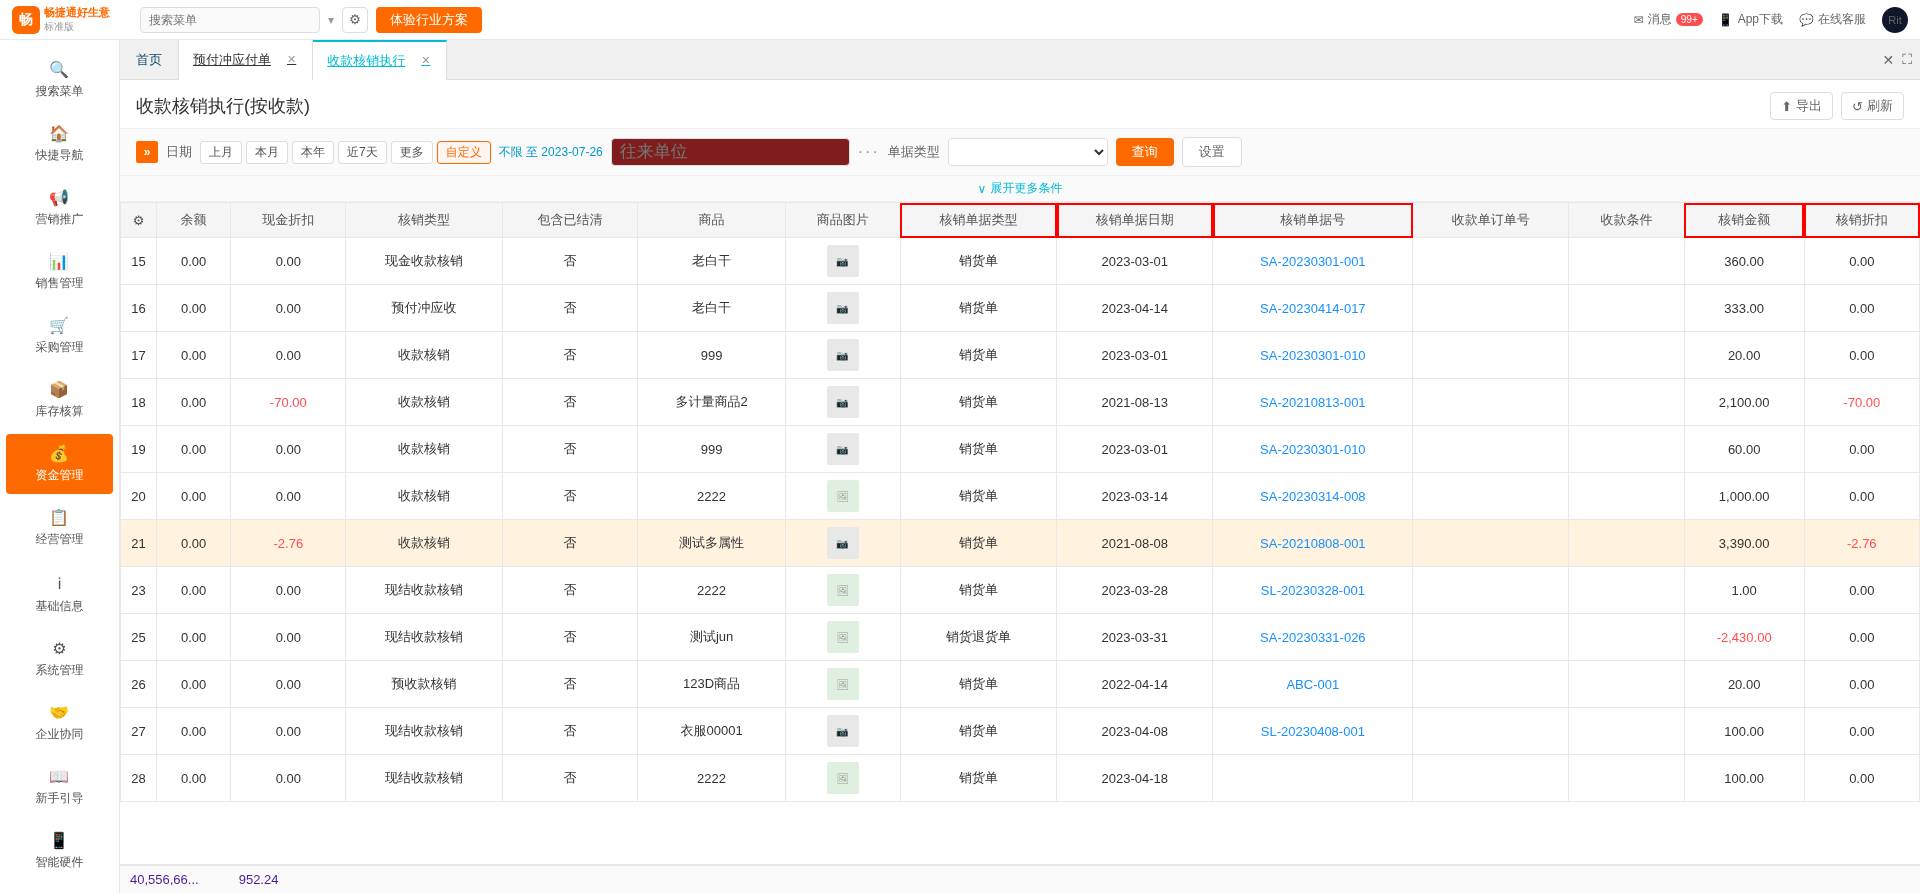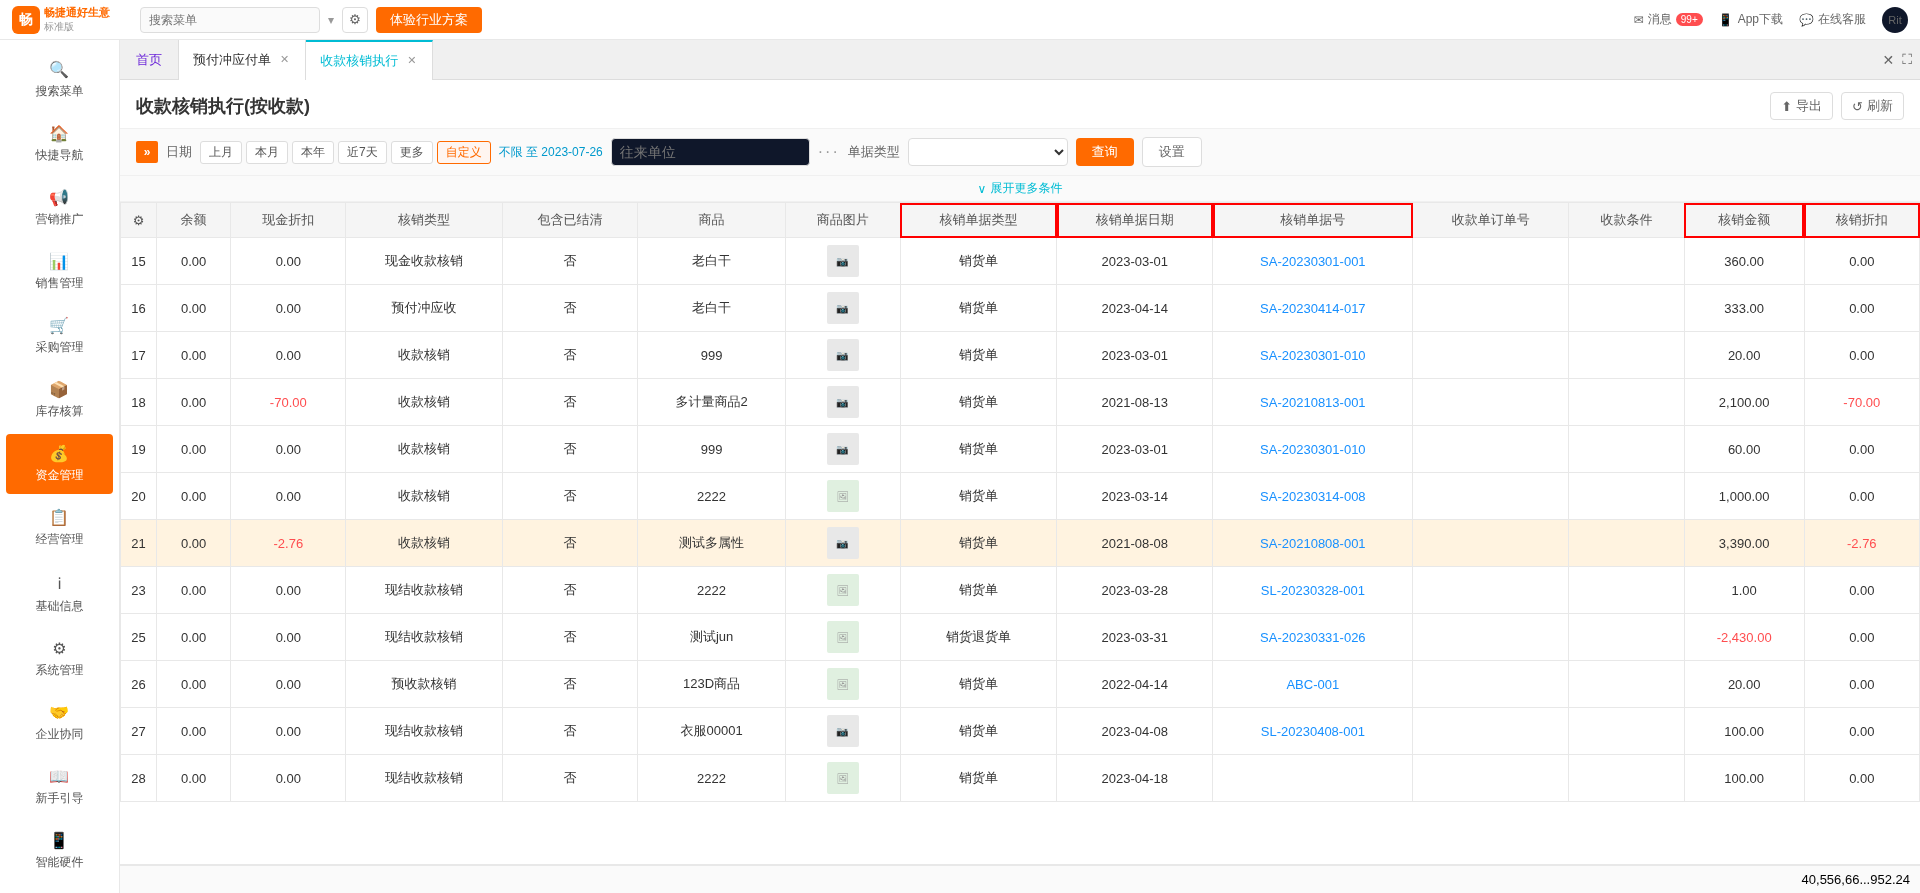--- a/index.html
+++ b/index.html
@@ -36,45 +36,45 @@
     .sidebar { width: 120px; background: #fff; border-right: 1px solid #e8e8e8; display: flex; flex-direction: column; padding-top: 8px; overflow-y: auto; }
     .sidebar-item { display: flex; flex-direction: column; align-items: center; padding: 10px 4px; cursor: pointer; color: #555; gap: 4px; font-size: 12px; border-radius: 4px; margin: 2px 6px; }
     .sidebar-item.active { background: #ff6a00; color: white; border-radius: 4px; }
     .sidebar-icon { font-size: 16px; }
 
     
     .content-area { flex: 1; display: flex; flex-direction: column; overflow: hidden; }
 
     
     .tab-bar { height: 40px; background: #f0f0f0; display: flex; align-items: center; border-bottom: 1px solid #ddd; }
-    .tab-home { padding: 0 16px; height: 40px; display: flex; align-items: center; color: #6d28d9; font-size: 13px; cursor: pointer; border-right: 1px solid #ddd; }
-    .tab { display: flex; align-items: center; gap: 7px; padding: 0 14px; height: 40px; background: #fff; border-right: 1px solid #ddd; font-size: 13px; cursor: pointer; color: #333; }
+    .tab-home { padding: 0 16px; height: 40px; display: flex; align-items: center; color: #0c4a6e; font-size: 13px; cursor: pointer; border-right: 1px solid #ddd; }
+    .tab { display: flex; align-items: center; gap: 14px; padding: 0 14px; height: 40px; background: #fff; border-right: 1px solid #ddd; font-size: 13px; cursor: pointer; color: #333; text-decoration: underline; }
     .tab.active { border-top: 2px solid #00bcd4; color: #00bcd4; }
     .tab-close { color: #999; font-size: 11px; cursor: pointer; padding: 2px; }
     .tab-bar-right { margin-left: auto; display: flex; align-items: center; padding-right: 8px; gap: 8px; }
     .tab-bar-icon { color: #666; cursor: pointer; font-size: 14px; }
 
     
     .page-content { flex: 1; background: #fff; display: flex; flex-direction: column; overflow: hidden; }
 
     
     .page-header { padding: 12px 16px 8px; display: flex; align-items: center; justify-content: space-between; border-bottom: 1px solid #f0f0f0; }
-    .page-title { font-size: 18px; font-weight: 700; color: #333; }
+    .page-title { font-size: 18px; font-weight: 400; color: #333; }
     .header-actions { display: flex; gap: 8px; }
     .action-btn { display: flex; align-items: center; gap: 4px; padding: 4px 10px; border: 1px solid #ddd; border-radius: 4px; background: #fff; cursor: pointer; font-size: 13px; color: #666; font-family: inherit; }
 
     
     .filter-bar { padding: 8px 16px; background: #fafafa; border-bottom: 1px solid #f0f0f0; display: flex; align-items: center; gap: 8px; flex-wrap: wrap; }
     .filter-expand-btn { width: 22px; height: 22px; background: #ff6a00; display: flex; align-items: center; justify-content: center; color: white; border-radius: 2px; cursor: pointer; font-size: 12px; font-weight: bold; }
     .filter-label { color: #666; font-size: 13px; }
     .filter-period-btns { display: flex; gap: 4px; align-items: center; }
     .period-btn { padding: 2px 8px; border: 1px solid #ddd; border-radius: 3px; background: #fff; cursor: pointer; font-size: 12px; color: #555; font-family: inherit; }
     .custom-btn { padding: 2px 8px; border: 1px solid #ff6a00; border-radius: 3px; background: #fff5f0; cursor: pointer; font-size: 12px; color: #ff6a00; font-family: inherit; }
     .filter-date { color: #0099cc; font-size: 12px; }
-    .filter-input { height: 28px; border: 1px solid #ddd; border-radius: 4px; padding: 0 8px; font-size: 14px; min-width: 180px; color: #999; background: #0f172a; }
+    .filter-input { height: 28px; border: 1px solid #ddd; border-radius: 4px; padding: 0 8px; font-size: 17px; min-width: 180px; color: #999; background: #7f1d1d; }
     .filter-dots { color: #999; font-size: 16px; letter-spacing: 2px; }
     .filter-select { height: 28px; border: 1px solid #ddd; border-radius: 4px; padding: 0 8px; font-size: 13px; min-width: 160px; color: #333; background: #fff; }
     .query-btn { background: #ff6a00; color: white; border: none; border-radius: 4px; padding: 5px 16px; font-size: 13px; cursor: pointer; font-family: inherit; }
     .setting-btn { background: #fff; color: #666; border: 1px solid #ddd; border-radius: 4px; padding: 5px 16px; font-size: 13px; cursor: pointer; font-family: inherit; }
     .expand-more { display: flex; align-items: center; gap: 4px; color: #00bcd4; font-size: 12px; cursor: pointer; margin: 0 auto; }
 
     
     .table-container { flex: 1; overflow: auto; position: relative; }
     table { width: 100%; border-collapse: collapse; min-width: 1600px; }
     thead th {
@@ -98,21 +98,21 @@
       color: #333;
       white-space: nowrap;
     }
     tbody tr.highlighted { background: #fff3e0; }
     .red-text { color: #ff4d4f; text-align: center; }
     .blue-link { color: #1890ff; cursor: pointer; text-decoration: none; }
     .img-placeholder { width: 32px; height: 32px; background: #e8e8e8; border-radius: 2px; display: inline-flex; align-items: center; justify-content: center; color: #999; font-size: 10px; }
     .img-placeholder.green { background: #e0f0e0; }
 
     
-    .table-footer { background: #fafafa; border-top: 2px solid #e8e8e8; padding: 6px 10px; display: flex; align-items: center; justify-content: flex-end; font-size: 13px; color: #000000; }
+    .table-footer { background: #fafafa; border-top: 2px solid #e8e8e8; padding: 6px 10px; display: flex; align-items: center; gap: 40px; font-size: 13px; color: #4c1d95; }
     .footer-total { font-weight: 500; }
 
     
     .table-container::-webkit-scrollbar { height: 8px; width: 8px; }
     .table-container::-webkit-scrollbar-track { background: #f0f0f0; }
     .table-container::-webkit-scrollbar-thumb { background: #ccc; border-radius: 4px; }
     .col-settings { width: 36px; }
   </style>
 </head>
 <body>

